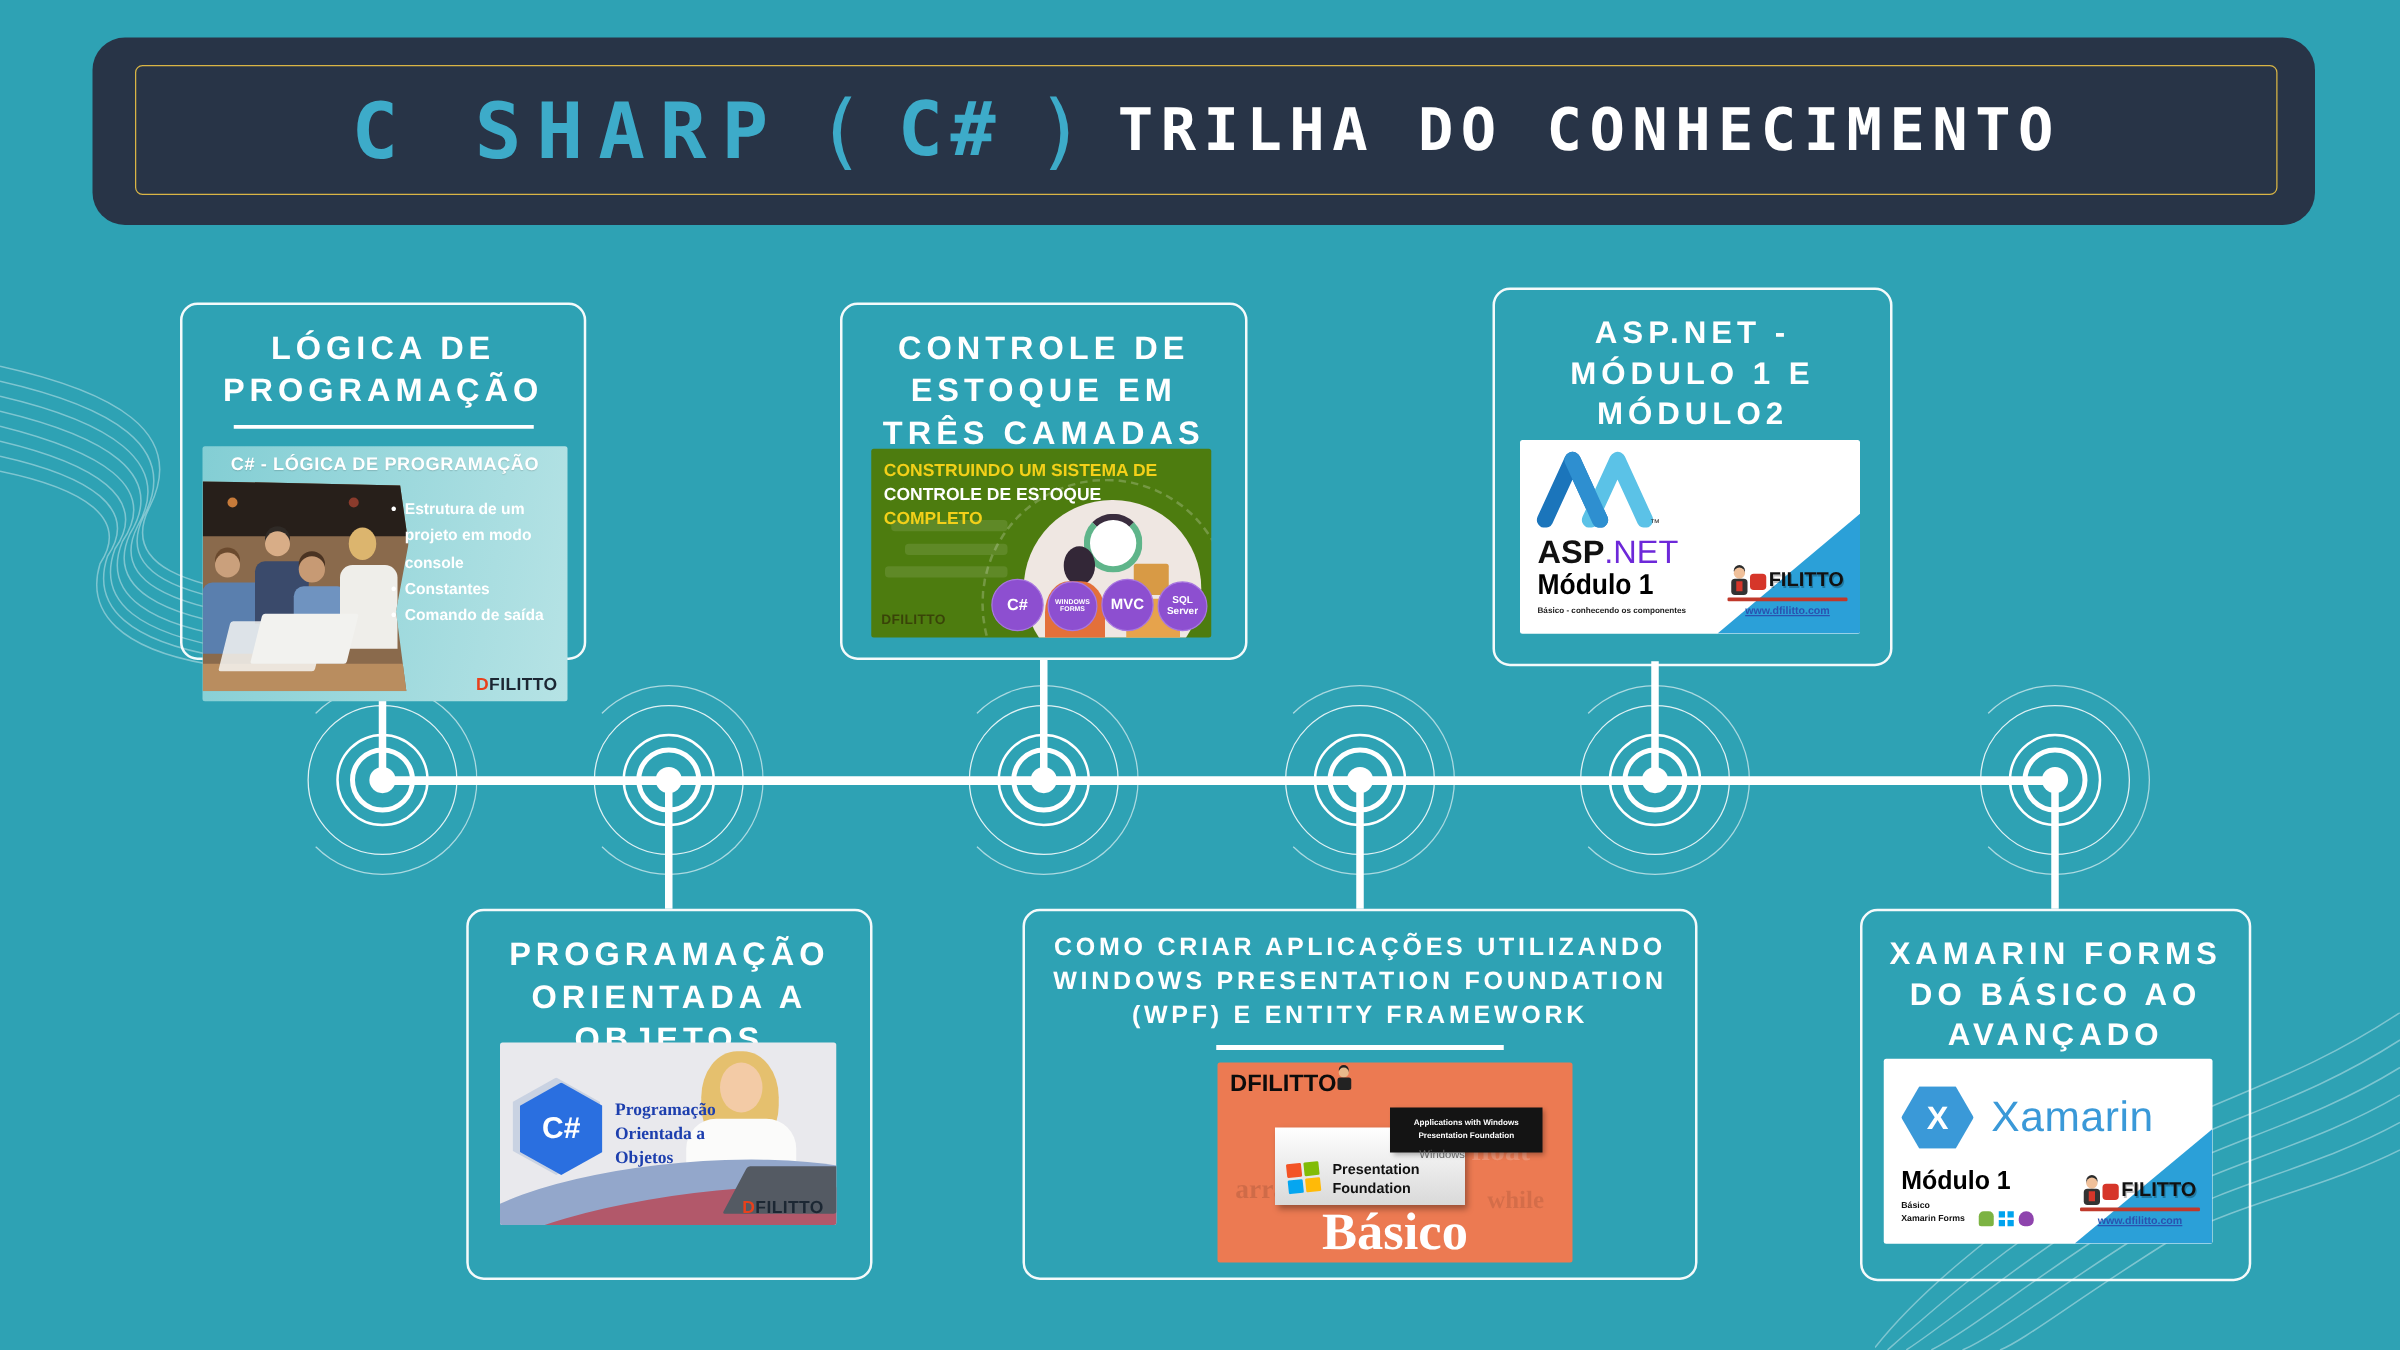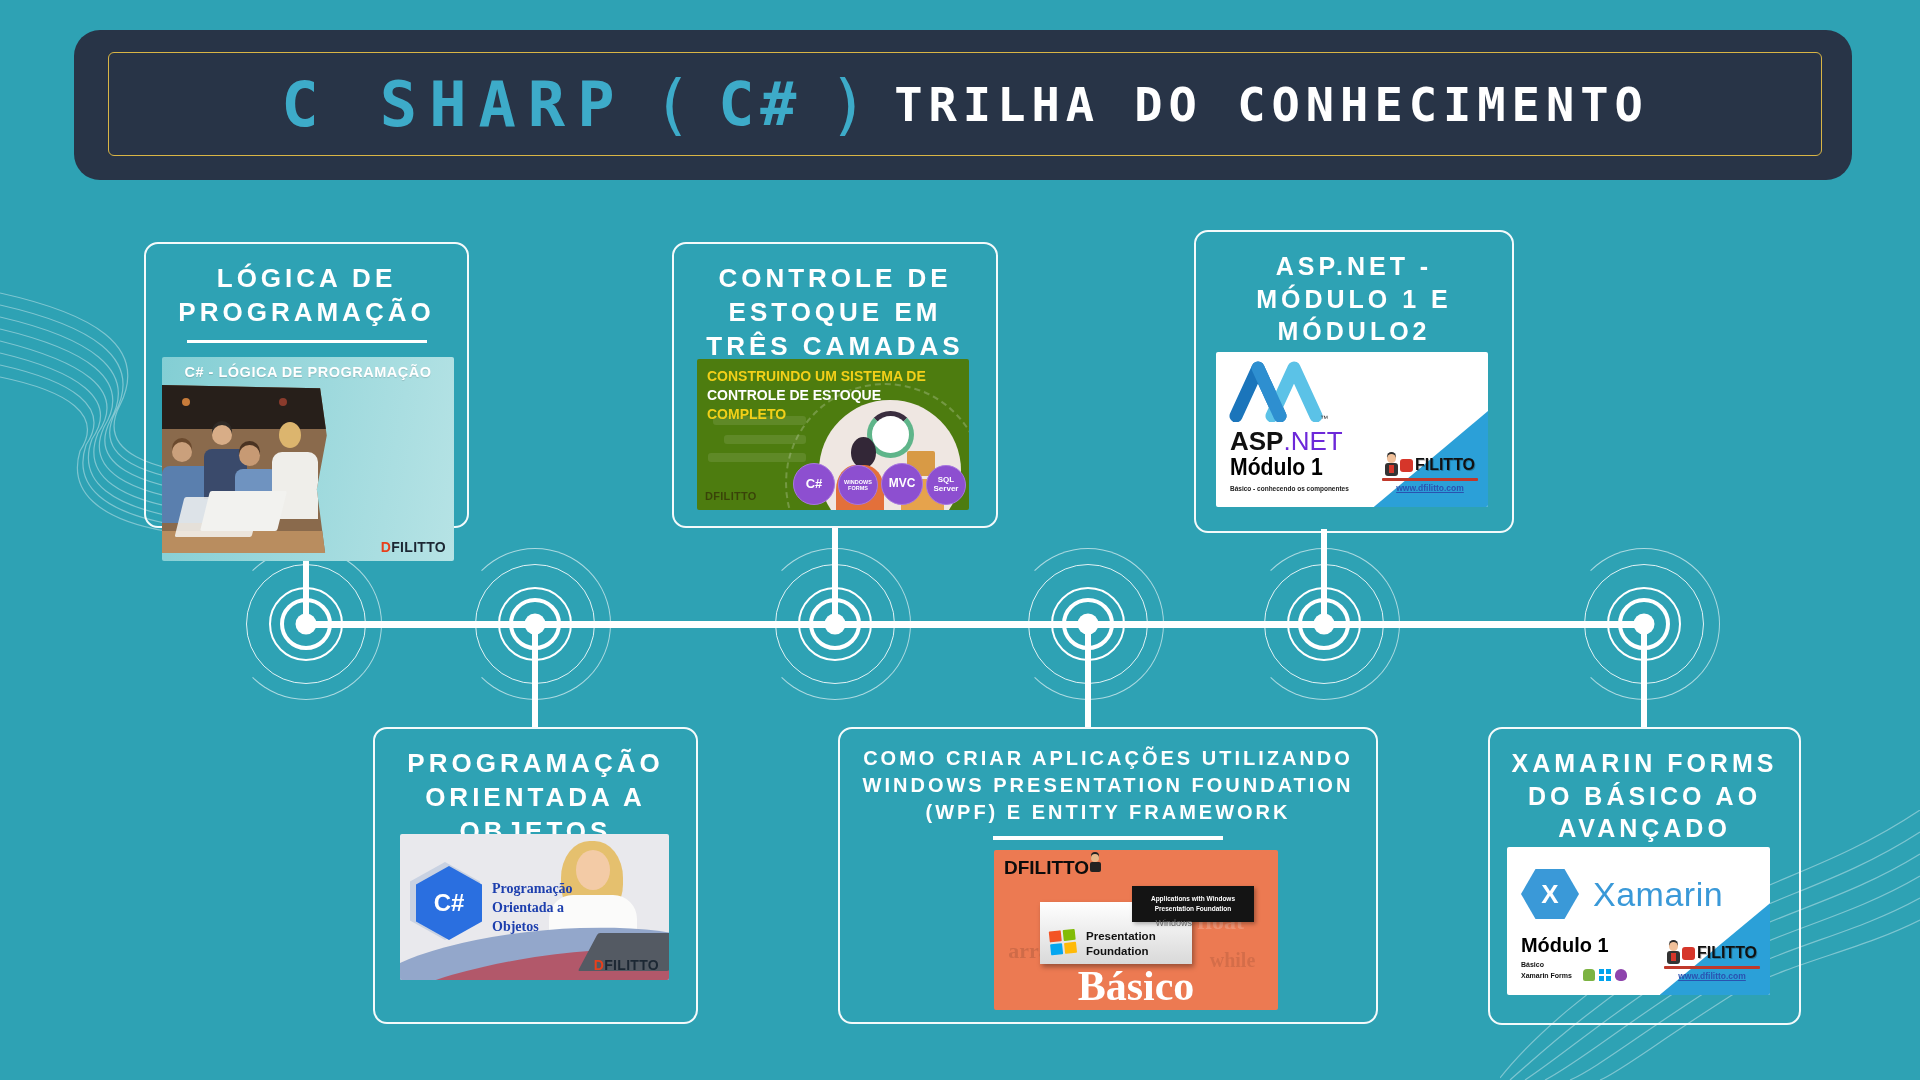--- a/index.html
+++ b/index.html
@@ -38,21 +38,21 @@
   .card{position:absolute;border:2px solid rgba(255,255,255,.95);border-radius:14px;
         box-sizing:border-box;color:#fff;}
   .card h2{margin:0;padding:0 14px;text-align:center;font-weight:bold;color:#fff;}
   .rule{height:3.5px;background:#fff;margin:10px auto 0;}
   .thumb{position:absolute;overflow:hidden;border-radius:2px;}
 
   .card1{left:144px;top:242px;width:325px;height:286px;}
   .card2{left:672px;top:242px;width:326px;height:286px;}
   .card3{left:1194px;top:230px;width:320px;height:303px;}
   .card4{left:373px;top:727px;width:325px;height:297px;}
-  .card5{left:838px;top:727px;width:540px;height:297px;}
+  .card5{left:818px;top:727px;width:540px;height:297px;}
   .card6{left:1488px;top:727px;width:313px;height:298px;}
   .card1 h2,.card2 h2,.card4 h2{margin-top:18px;font-size:26px;line-height:1.3;letter-spacing:4px;}
   .card3 h2,.card6 h2{margin-top:18px;font-size:25px;line-height:1.3;letter-spacing:4px;}
   .card5 h2{margin-top:16px;font-size:20px;line-height:1.35;letter-spacing:3px;}
   .card1 .rule,.card2 .rule{width:240px;}
   .card3 .rule{width:250px;}
   .card4 .rule{width:250px;}
   .card5 .rule{width:230px;}
   .card6 .rule{width:240px;}
 
@@ -295,20 +295,25 @@
           <div class="t1-b3"></div>
           <div class="t1-b4"></div>
         <div class="head t1-h1"></div>
           <div class="head t1-h2"></div>
           <div class="head t1-h3"></div>
           <div class="head t1-h4"></div>
         <div class="t1-table"></div>
           <div class="t1-laptop"></div>
       </div>
       <div class="t1-head">C# - LÓGICA DE PROGRAMAÇÃO</div>
+      <div class="t1-bullets">
+        <div>Estrutura de um projeto em modo console</div>
+        <div>Constantes</div>
+        <div>Comando de saída</div>
+      </div>
       <div class="brandline t1-brand">
         <span class="brand-d">D</span><span class="brand-rest">FILITTO</span>
       </div>
     </div>
   </section>
 
   <section class="card card2">
     <h2>CONTROLE DE ESTOQUE EM TRÊS CAMADAS</h2>
     <div class="rule"></div>
     <div class="thumb">

